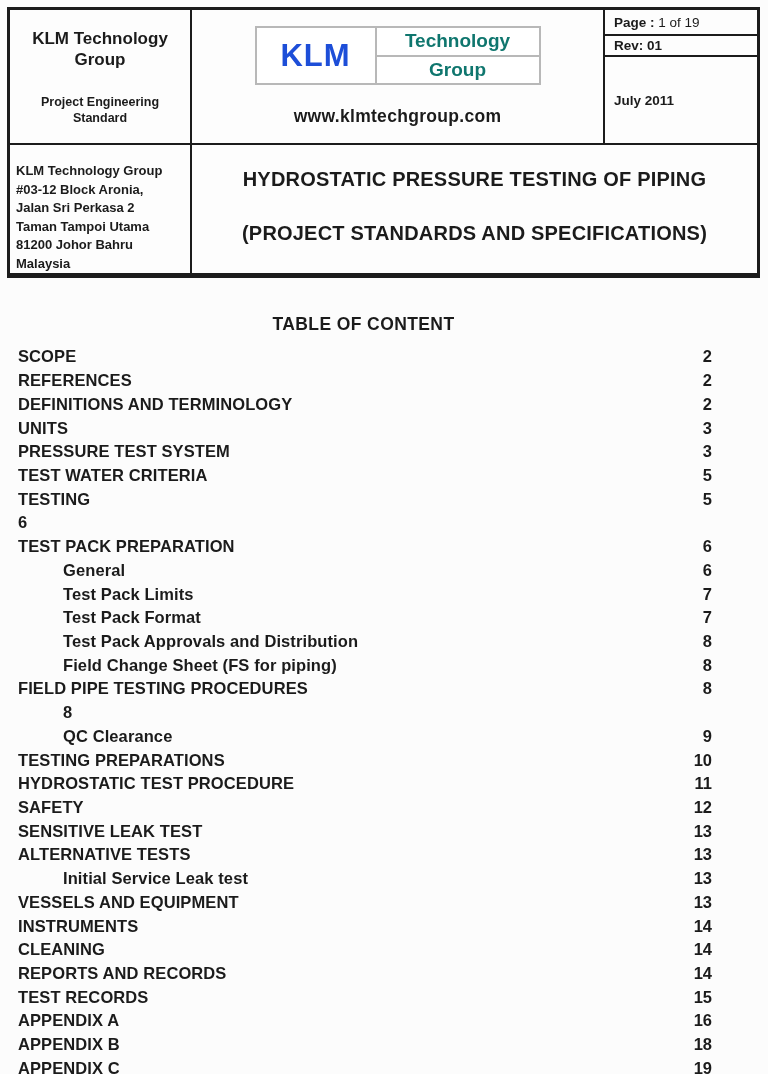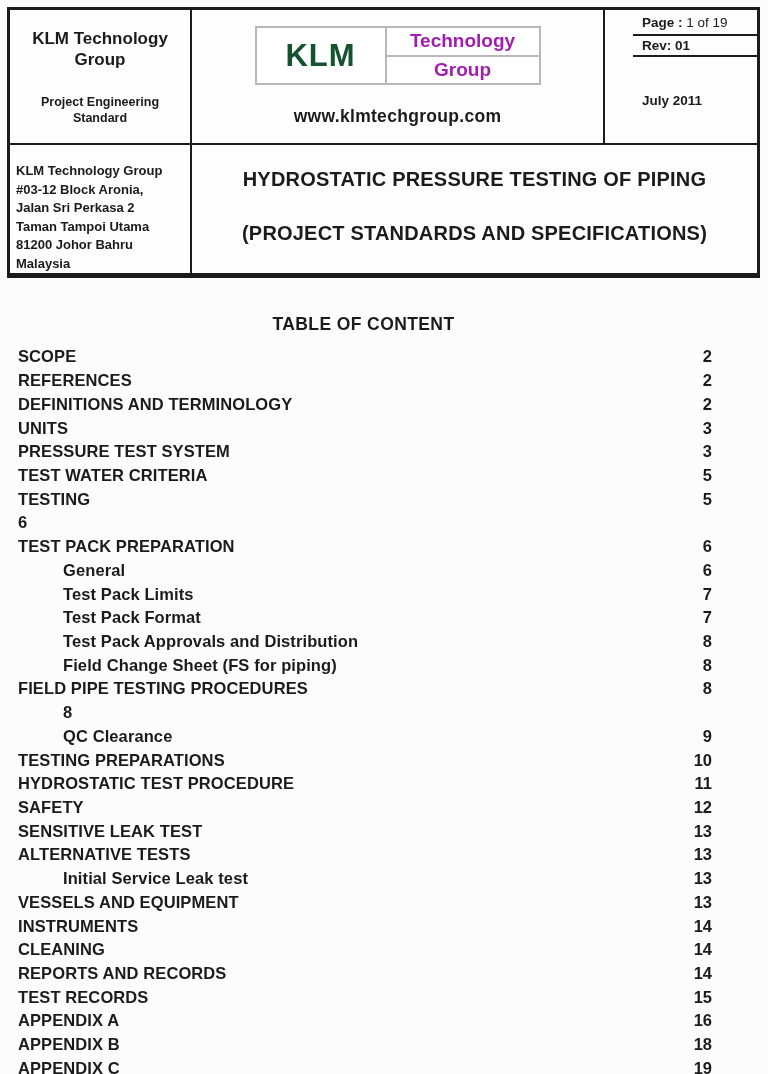--- a/index.html
+++ b/index.html
@@ -28,30 +28,30 @@
   }
   .org-name { font-size:17px; font-weight:bold; line-height:21px; width:152px; }
   .org-subtitle { font-size:12.5px; font-weight:bold; line-height:16px; margin-top:24px; width:142px; }
 
   .cell-logo {
     flex:1; border-right:2px solid #1c1c1c;
     display:flex; flex-direction:column; align-items:center; justify-content:center;
   }
   .logo-box { width:286px; height:59px; border:2px solid #b8b8b8; display:flex; background:#fff; }
   .logo-klm {
-    width:128px; display:flex; align-items:center; justify-content:center;
-    color:#14532d; font-size:31px; font-weight:bold; letter-spacing:1px;
+    width:118px; display:flex; align-items:center; justify-content:center;
+    color:#1d4ed8; font-size:31px; font-weight:bold; letter-spacing:1px;
   }
   .logo-words { flex:1; border-left:2px solid #b8b8b8; display:flex; flex-direction:column; }
   .logo-word { flex:1; display:flex; align-items:center; justify-content:center;
-    color:#a21caf; font-size:19px; font-weight:bold; }
+    color:#0f766e; font-size:19px; font-weight:bold; }
   .logo-word-top { border-bottom:2px solid #b8b8b8; }
   .logo-website { margin-top:21px; font-size:17.5px; font-weight:bold; letter-spacing:0.3px; }
 
-  .cell-meta { width:152px; display:flex; flex-direction:column; font-size:13.5px;padding-left:28px; }
+  .cell-meta { width:152px; display:flex; flex-direction:column; font-size:13.5px; }
   .meta-page { height:26px; border-bottom:2px solid #1c1c1c; padding:5px 0 0 9px; }
   .meta-page .lbl { font-weight:bold; }
   .meta-rev { height:21px; border-bottom:2px solid #1c1c1c; font-weight:bold;
     display:flex; align-items:center; padding-left:9px; }
   .meta-date { flex:1; font-weight:bold; display:flex; align-items:center; padding-left:9px; }
 
   .cell-address {
     width:182px; border-right:2px solid #1c1c1c;
     padding:17px 4px 0 6px; font-size:13px; font-weight:bold; line-height:18.5px;
   }

